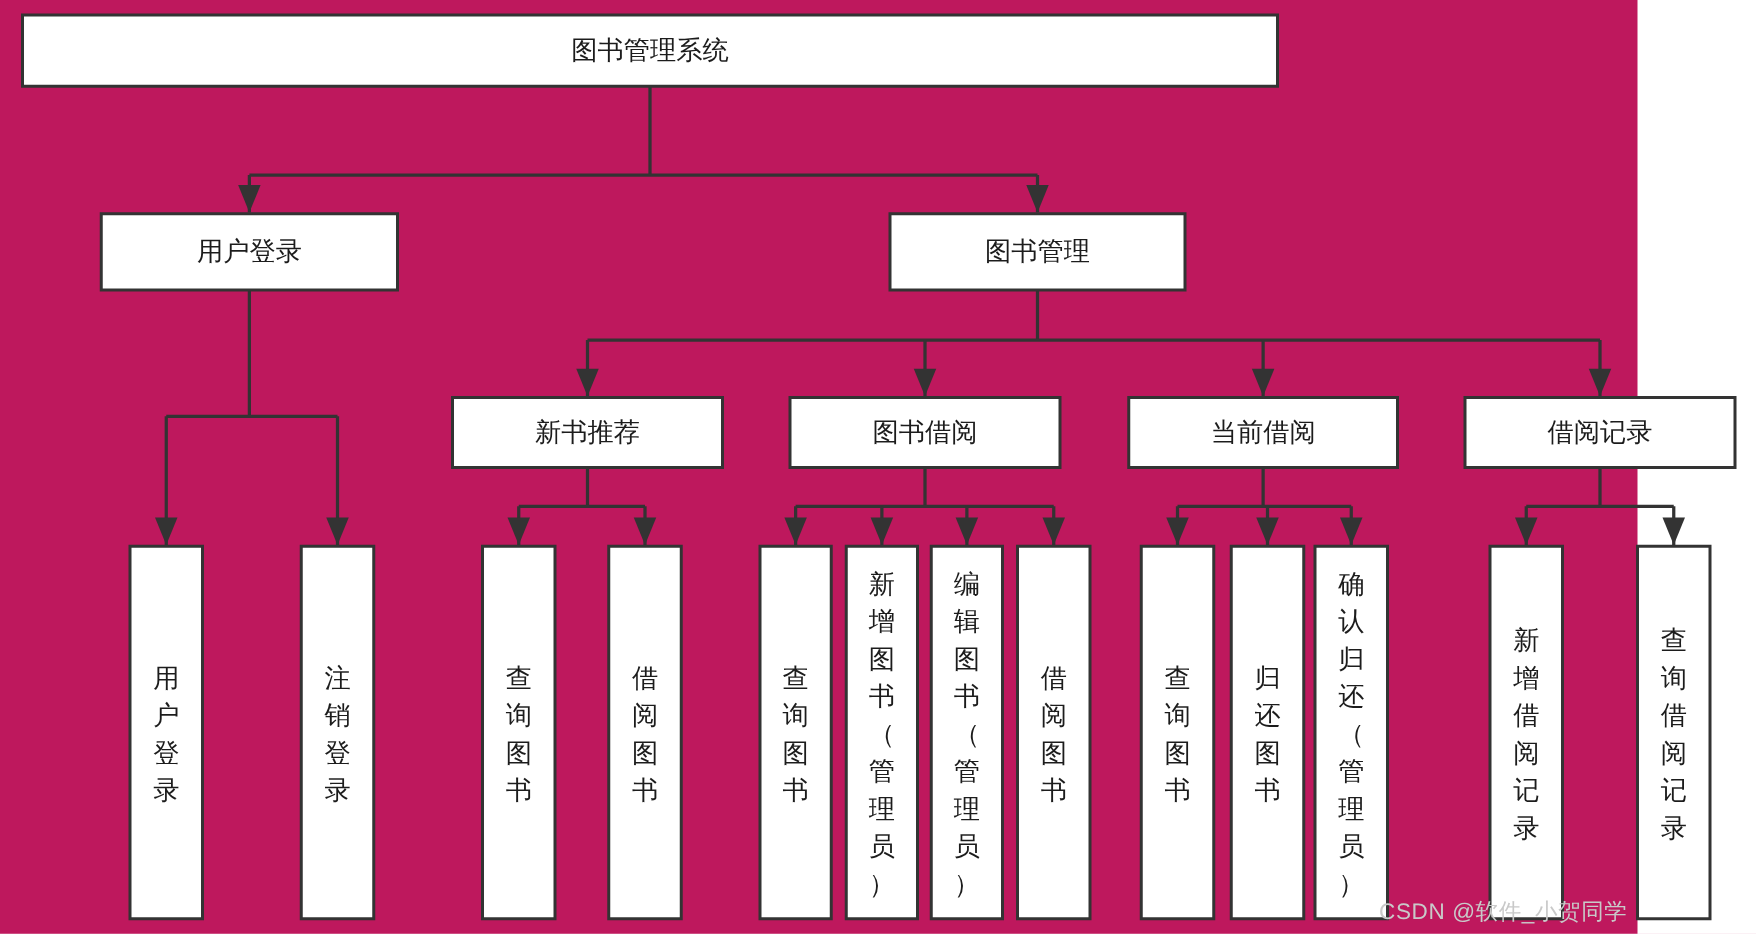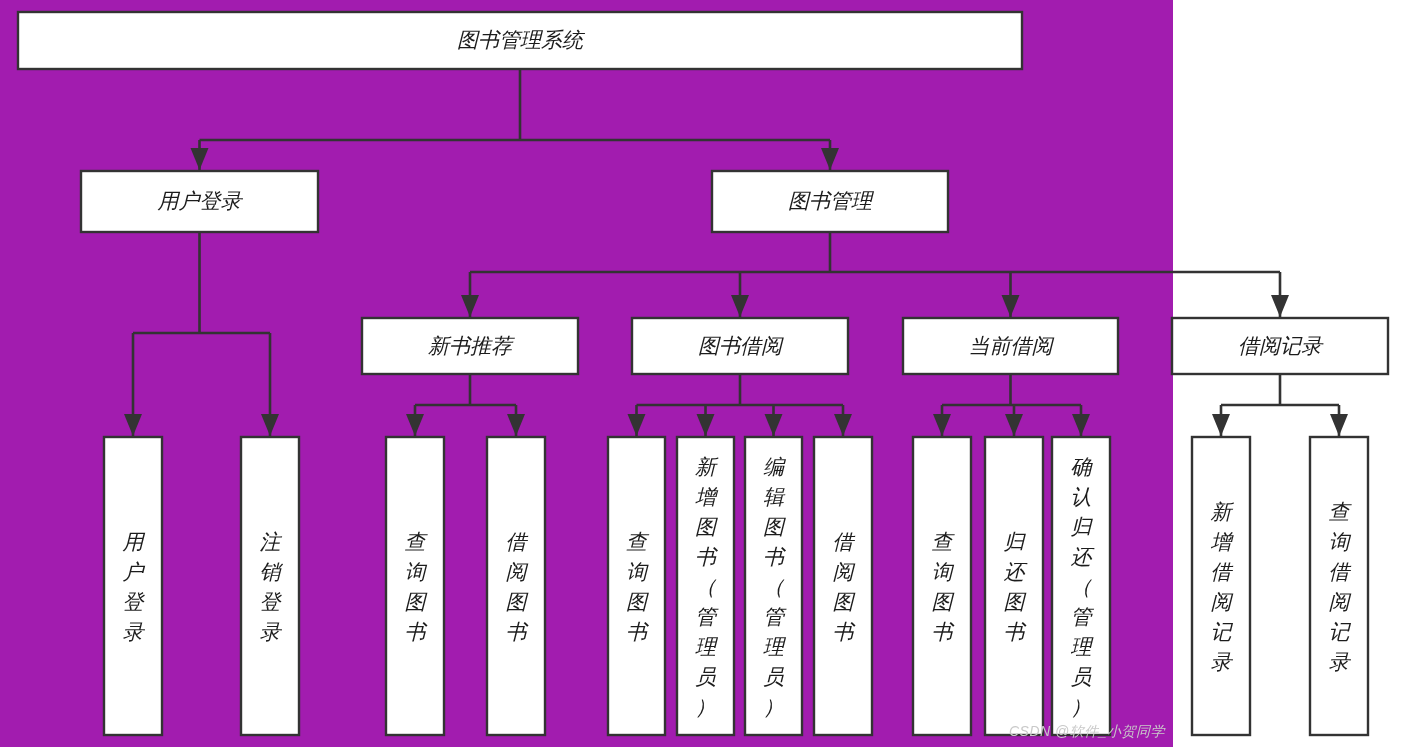--- a/index.html
+++ b/index.html
@@ -8,24 +8,23 @@
     background: #ffffff;
   }
   body {
     width: 1405px;
     height: 747px;
     font-family: "Liberation Sans", "DejaVu Sans", sans-serif;
     overflow: hidden;
   }
   #diagram-root {
     position: relative;
-    width: 1173px;
+    width: 1310px;
     height: 747px;
-    background: #a21caf;
-    font-style: italic;
+    background: #be185d;
   }
   svg#tree-svg {
     position: absolute;
     left: 0;
     top: 0;
     width: 1405px;
     height: 747px;
   }
   .node-box {
     fill: #ffffff;
@@ -52,21 +51,21 @@
     font-family: "Liberation Sans", "DejaVu Sans", sans-serif;
     font-size: 21px;
     fill: #1c1c1c;
     text-anchor: middle;
   }
   .watermark {
     position: absolute;
     right: 8px;
     bottom: 6px;
     font-family: "Liberation Sans", "DejaVu Sans", sans-serif;
-    font-size: 14px;
+    font-size: 18px;
     color: #c9c9c9;
     letter-spacing: 0.5px;
     white-space: nowrap;
     user-select: none;
   }
 </style>
 </head>
 <body>
 
 <div id="diagram-root">

